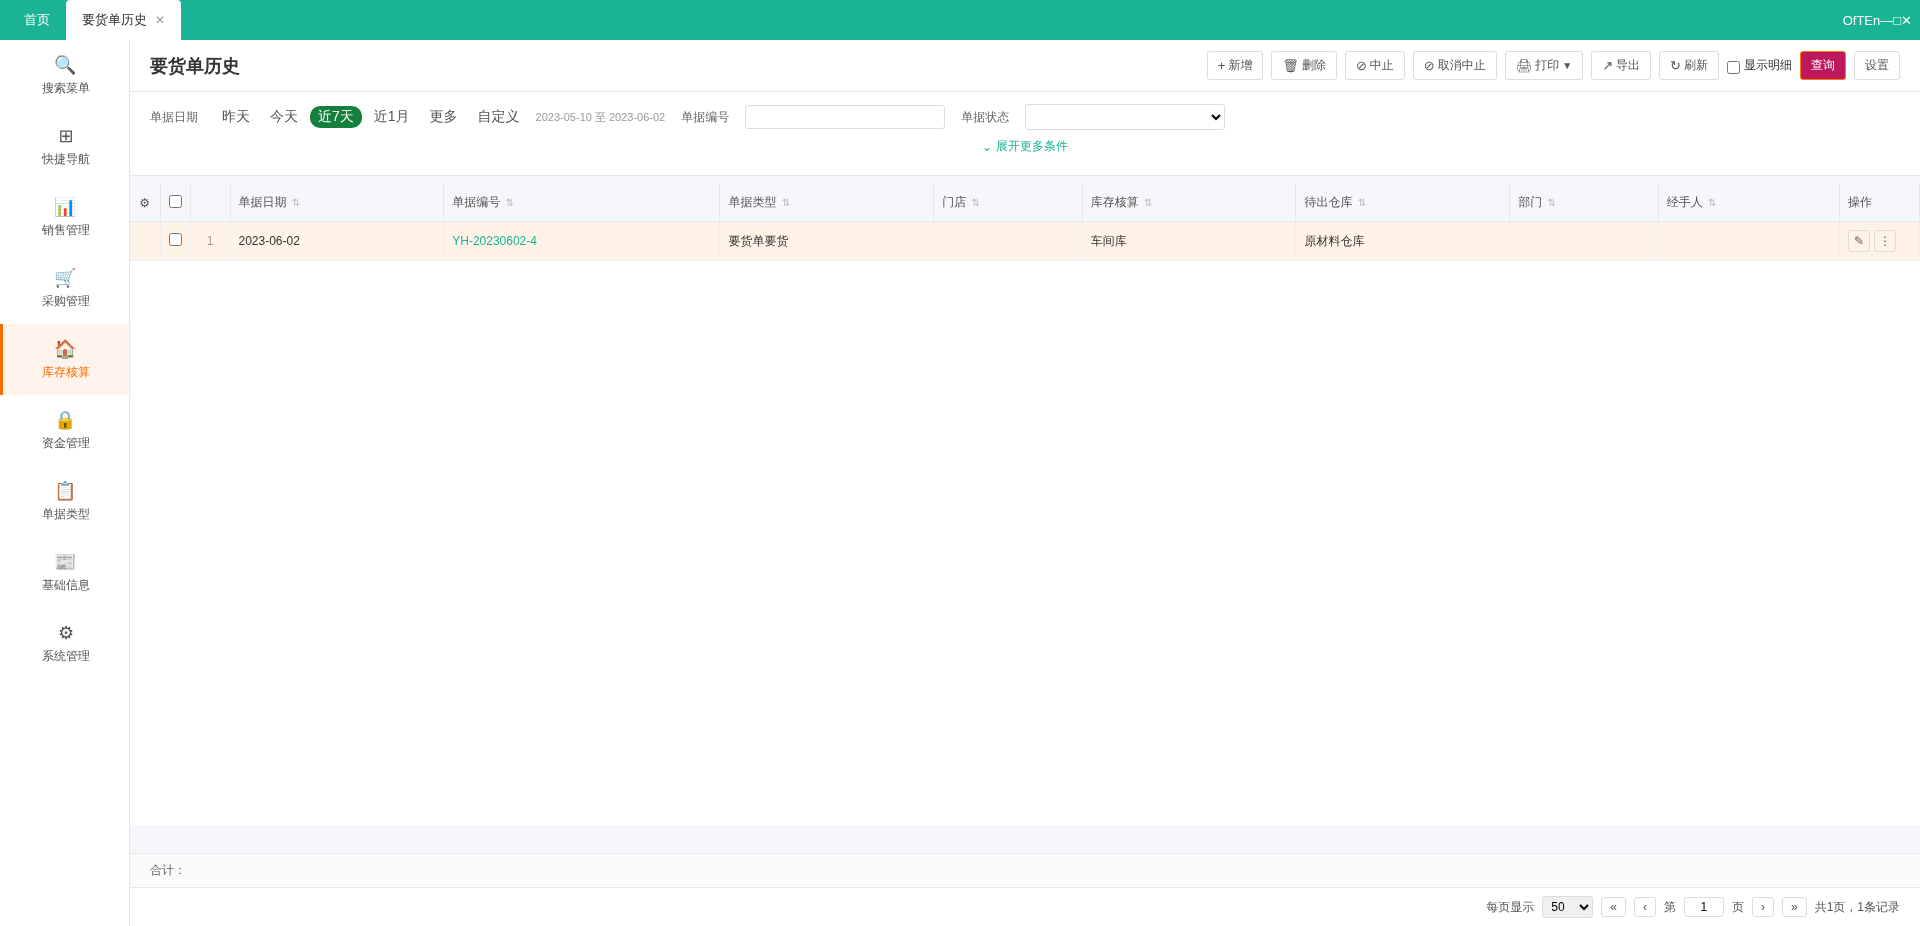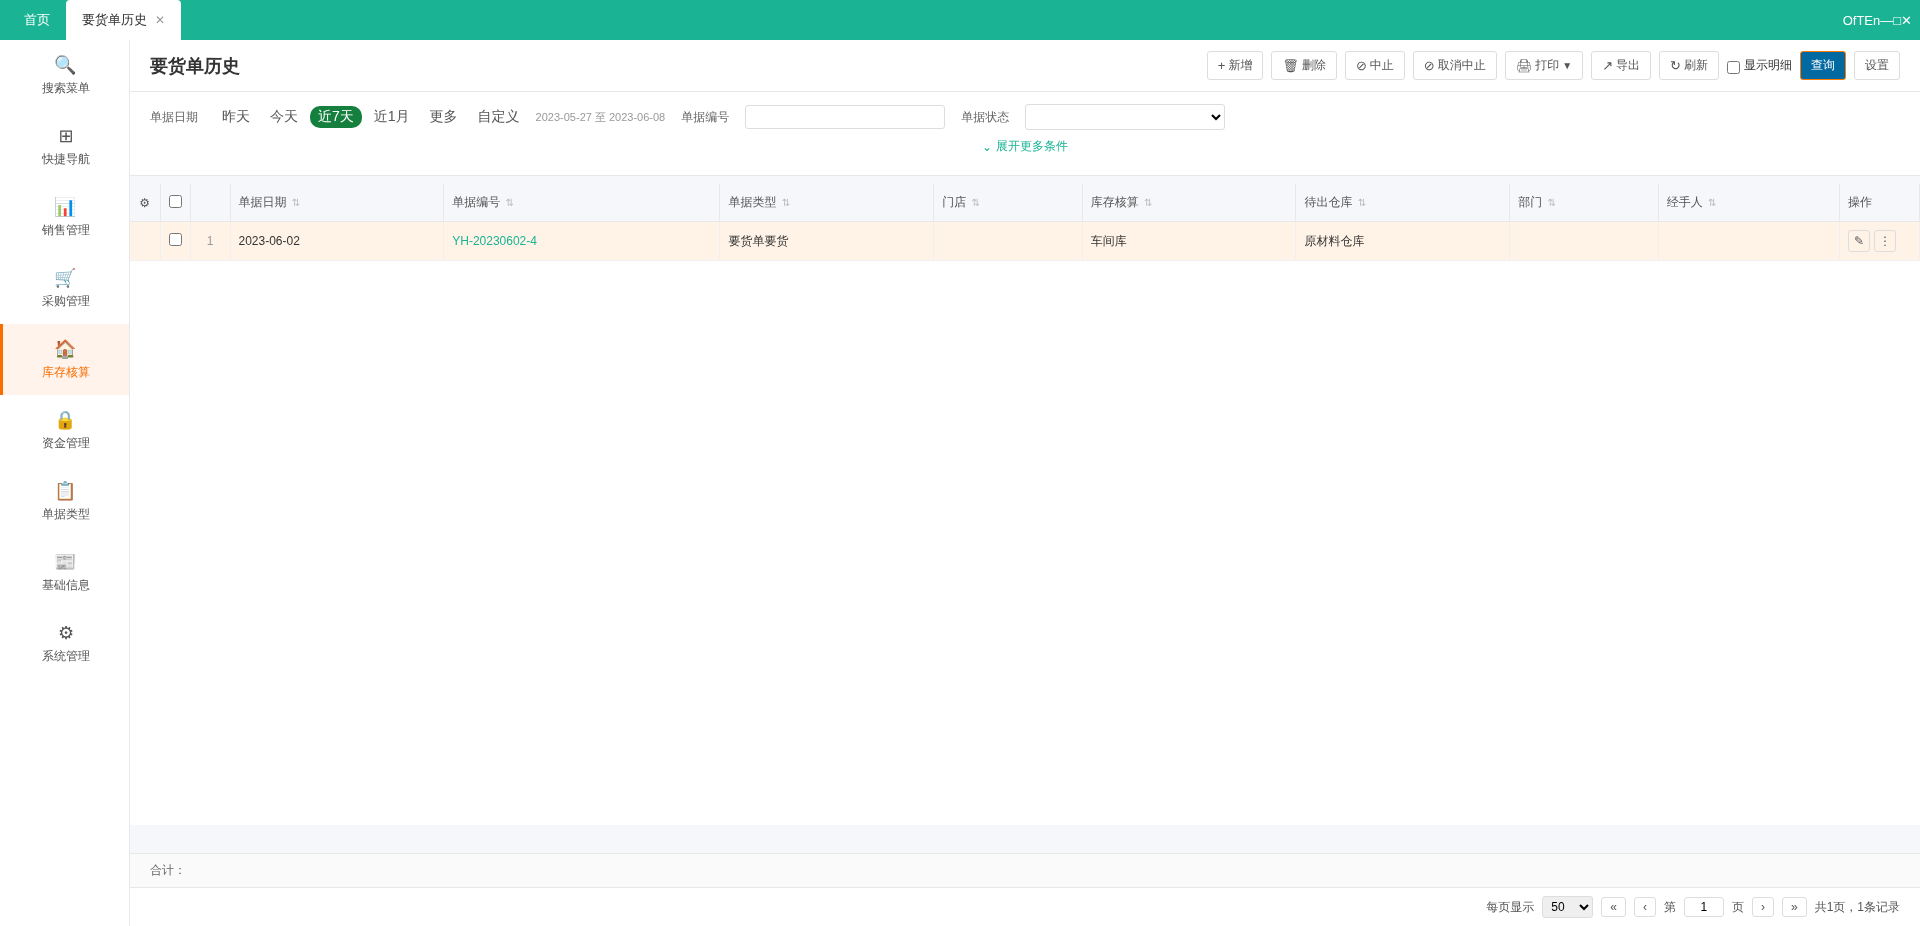--- a/index.html
+++ b/index.html
@@ -127,21 +127,21 @@
       padding: 5px 10px;
       border: 1px solid #ddd;
       border-radius: 3px;
       background: #fff;
       cursor: pointer;
       font-size: 12px;
       color: #555;
       white-space: nowrap;
     }
     .toolbar-btn.primary {
-      background: #0369a1;
+      background: #be185d;
       color: #fff;
       border-color: #ff7a00;
     }
     .toolbar-btn .btn-icon { font-size: 13px; }
 
     
     .filter-area {
       background: #fff;
       padding: 12px 20px;
       border-bottom: 1px solid #e8e8e8;
@@ -409,21 +409,21 @@
     <div class="filter-area">
       <div class="filter-row">
         <span class="filter-label">单据日期</span>
         <div class="filter-dates">
           <span class="date-btn">昨天</span>
           <span class="date-btn">今天</span>
           <span class="date-btn active">近7天</span>
           <span class="date-btn">近1月</span>
           <span class="date-btn">更多</span>
           <span class="date-btn">自定义</span>
-          <span class="date-range-text">2023-05-27 至 2023-06-08</span>
+          <span class="date-range-text">2023-05-10 至 2023-06-02</span>
         </div>
 
         <span class="filter-label">单据编号</span>
         <input class="filter-input" type="text" style="">
 
         <span class="filter-label">单据状态</span>
         <select class="filter-select">
           <option value=""></option>
         </select>
       </div>

